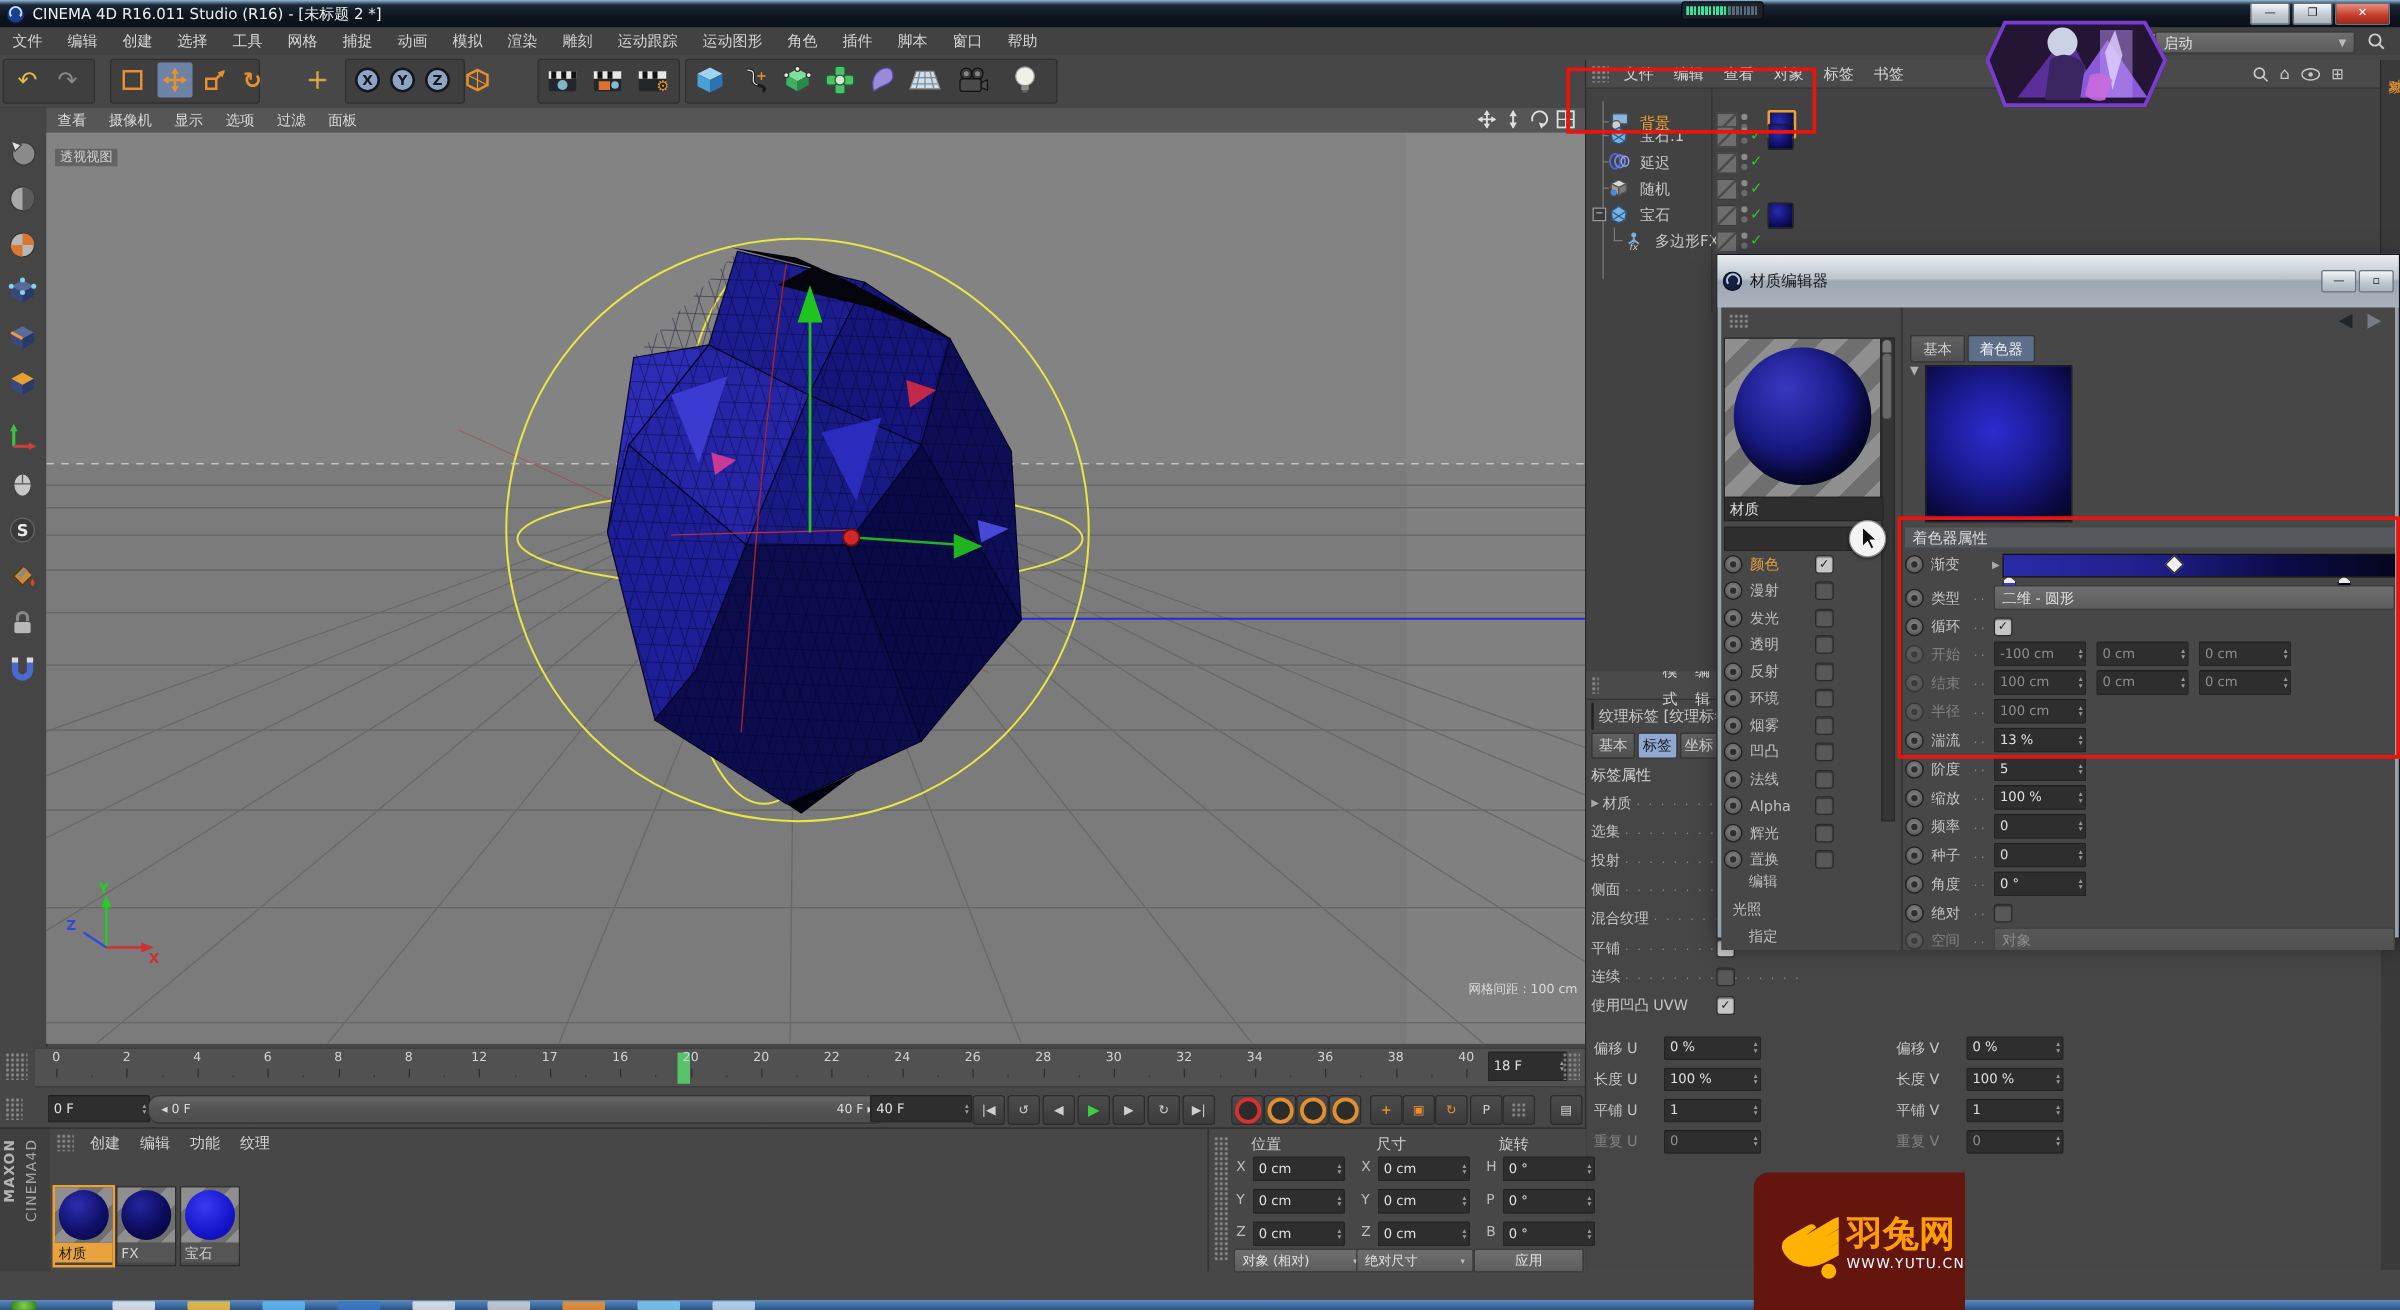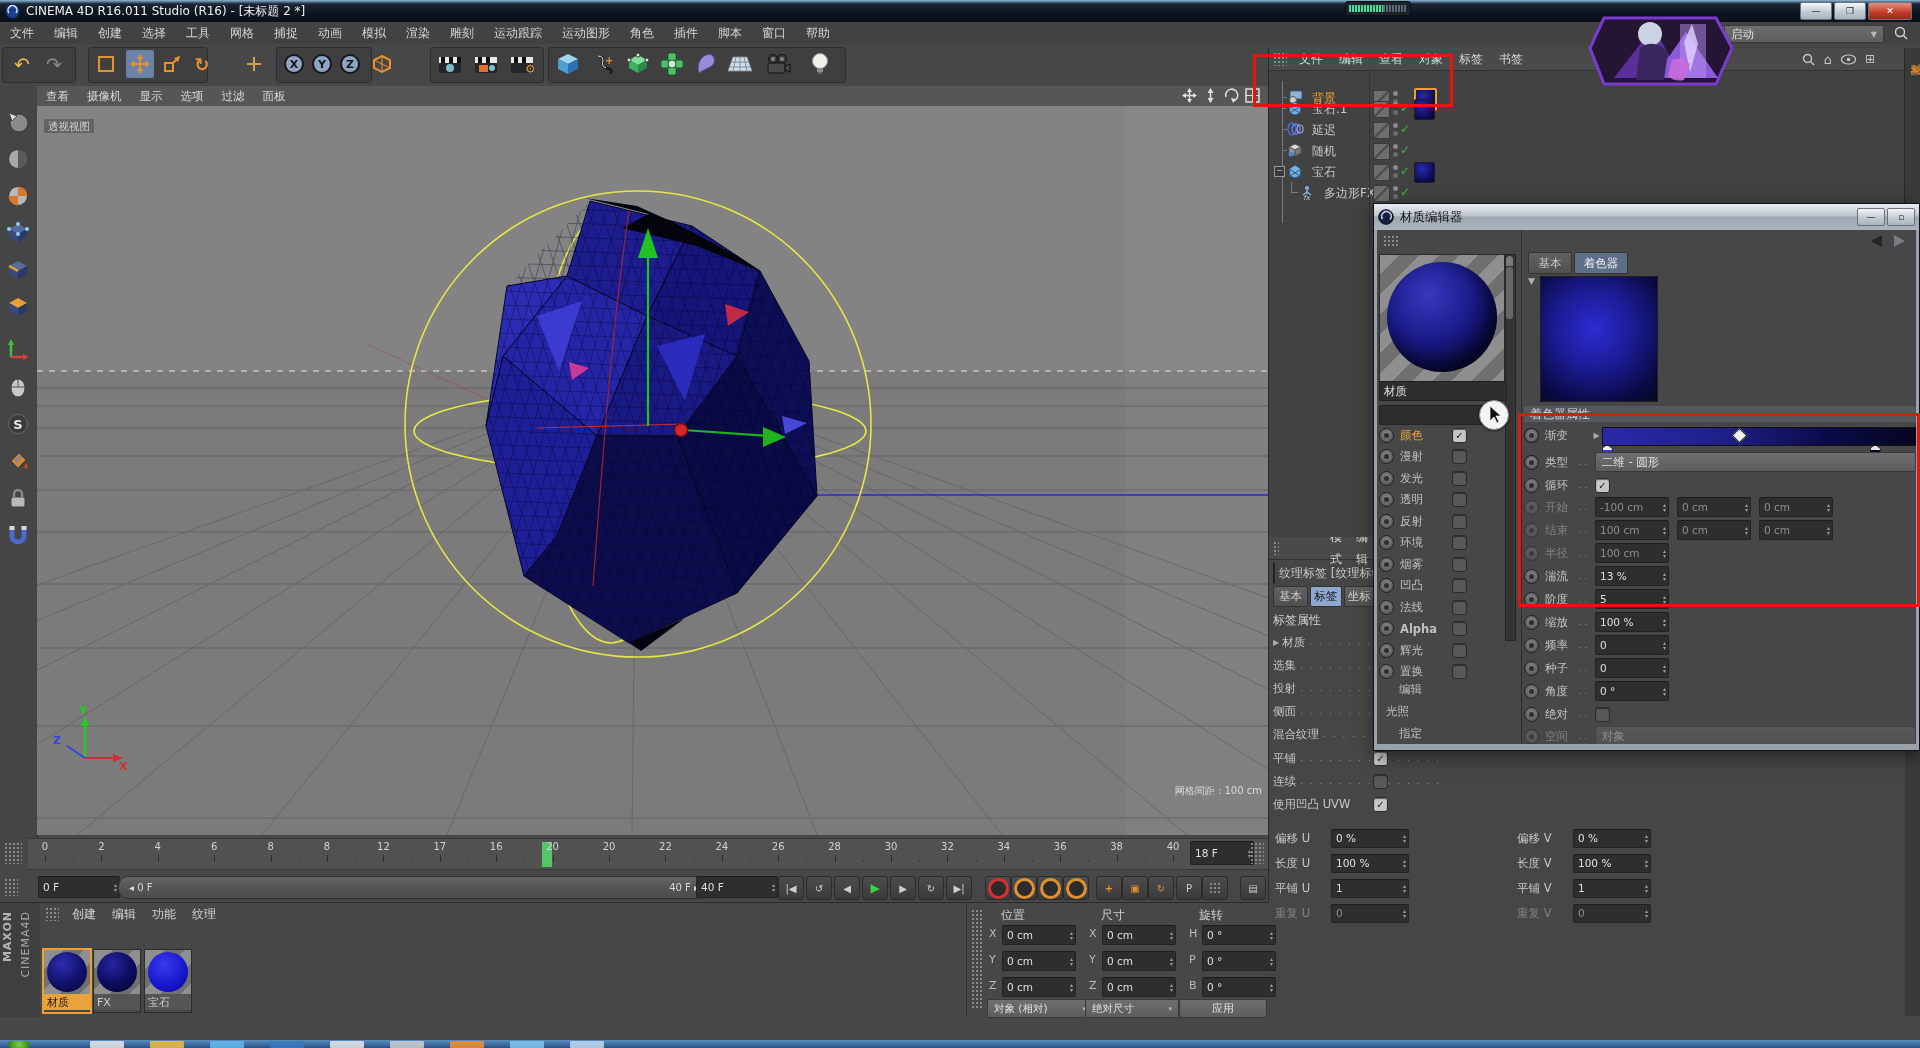--- a/index.html
+++ b/index.html
@@ -57,21 +57,21 @@
   .greencheck{position:absolute;left:131px;color:#35c13a;font-size:12px;font-weight:bold;}
   .matchip{position:absolute;left:145px;width:19px;height:19px;border:1px solid #1e1e1e;background:radial-gradient(circle at 38% 32%,#2a2ab2,#0a0a50 70%,#05052c);border-radius:2px;}
   .matchip.sel{border:2px solid #f0a030;}
   
   #am-strip{left:1268px;top:537px;width:106px;height:212px;background:#464646;overflow:hidden;border-left:1px solid #2a2a2a;}
   .am-row{position:absolute;left:4px;width:330px;display:flex;align-items:center;height:18px;}
   .tabbtn{height:19px;background:linear-gradient(#616161,#505050);border:1px solid #343434;border-radius:2px;color:#cfcfcf;font-size:11.5px;display:flex;align-items:center;justify-content:center;}
   .tabbtn.on{background:#8fa8d0;color:#14181e;}
   
   #me-win{left:1373px;top:203px;width:545px;height:546px;background:#99a1ab;border:1px solid #10141a;box-shadow:2px 5px 16px rgba(0,0,0,.5);}
-  #me-title{height:26px;background:linear-gradient(#e9edf1,#bcc4cd 45%,#9da7b2 50%,#abb4be);display:flex;align-items:center;padding:0 4px;color:#141414;}
+  #me-title{height:42px;background:linear-gradient(#e9edf1,#bcc4cd 45%,#9da7b2 50%,#abb4be);display:flex;align-items:center;padding:0 4px;color:#141414;}
   #me-body{position:relative;margin:0 3px 3px 3px;height:514px;background:#474747;overflow:hidden;}
   .stripe-bg{background:repeating-linear-gradient(135deg,#8f8f8f 0 14px,#6f6f6f 14px 28px);}
   .me-chan{position:absolute;left:2px;width:142px;height:20px;display:flex;align-items:center;}
   .me-chan .lab{font-size:11.5px;margin-left:6px;width:52px;color:#c0c0c0;}
   .me-chan .lab.on{color:#e8a33d;}
   .shader-row{position:absolute;left:147px;width:392px;height:20px;display:flex;align-items:center;}
   .sr-lab{font-size:11.5px;color:#c6c6c6;width:34px;margin-left:6px;white-space:nowrap;}
   .sr-dots{color:#8f8f8f;font-size:9px;width:16px;overflow:hidden;white-space:nowrap;}
   
   .redbox{border:3px solid #e8150f;z-index:60;pointer-events:none;}
@@ -1020,21 +1020,21 @@
           <div class="me-chan" style="top:345.5px;">
             <div class="radio"></div>
             <span class="lab">凹凸</span>
             <div class="chk"></div>
           </div>
           <div class="me-chan" style="top:367px;">
             <div class="radio"></div>
             <span class="lab">法线</span>
             <div class="chk"></div>
           </div>
-          <div class="me-chan" style="top:388.5px;font-weight:bold;">
+          <div class="me-chan" style="top:388.5px;">
             <div class="radio"></div>
             <span class="lab">Alpha</span>
             <div class="chk"></div>
           </div>
           <div class="me-chan" style="top:410px;">
             <div class="radio"></div>
             <span class="lab">辉光</span>
             <div class="chk"></div>
           </div>
           <div class="me-chan" style="top:431.5px;">
@@ -1435,14 +1435,24 @@
       <div style="position:absolute;left:150px;top:1px;width:34px;height:7px;background:#f0c040;opacity:.85;border-radius:1px;"></div>
       <div style="position:absolute;left:210px;top:1px;width:34px;height:7px;background:#60b8f0;opacity:.85;border-radius:1px;"></div>
       <div style="position:absolute;left:270px;top:1px;width:34px;height:7px;background:#3a78c0;opacity:.85;border-radius:1px;"></div>
       <div style="position:absolute;left:330px;top:1px;width:34px;height:7px;background:#e8e8e8;opacity:.85;border-radius:1px;"></div>
       <div style="position:absolute;left:390px;top:1px;width:34px;height:7px;background:#d0d0d0;opacity:.85;border-radius:1px;"></div>
       <div style="position:absolute;left:450px;top:1px;width:34px;height:7px;background:#f09030;opacity:.85;border-radius:1px;"></div>
       <div style="position:absolute;left:510px;top:1px;width:34px;height:7px;background:#80c8f0;opacity:.85;border-radius:1px;"></div>
       <div style="position:absolute;left:570px;top:1px;width:34px;height:7px;background:#c0d8f0;opacity:.85;border-radius:1px;"></div>
     </div>
 
+  <div id="wm-card" class="abs">
+    <svg width="72" height="80" style="margin-left:8px;">
+      <path d="M18 52 q-8 -10 2 -16 l16 -9 q4 -2 6 2 l-8 6 l22 -13 q5 -3 7 1 q2 4 -3 7 l-14 8 l18 -10 q5 -3 7 1 q2 4 -3 7 l-17 10 l14 -8 q5 -2 7 2 q1 4 -4 7 l-15 8 q-14 8 -24 4 q-7 -2 -11 -7 Z" fill="#ffb200"></path>
+      <circle cx="52" cy="64" r="6" fill="#ffb200"></circle>
+    </svg>
+    <div style="margin-left:6px;">
+      <div style="color:#ff9e00;font-size:29px;font-weight:bold;line-height:34px;">羽兔网</div>
+      <div style="color:#ffffff;font-size:11px;letter-spacing:1px;">WWW.YUTU.CN</div>
+    </div>
+  </div>
 
 </div>
 
 </body></html>

